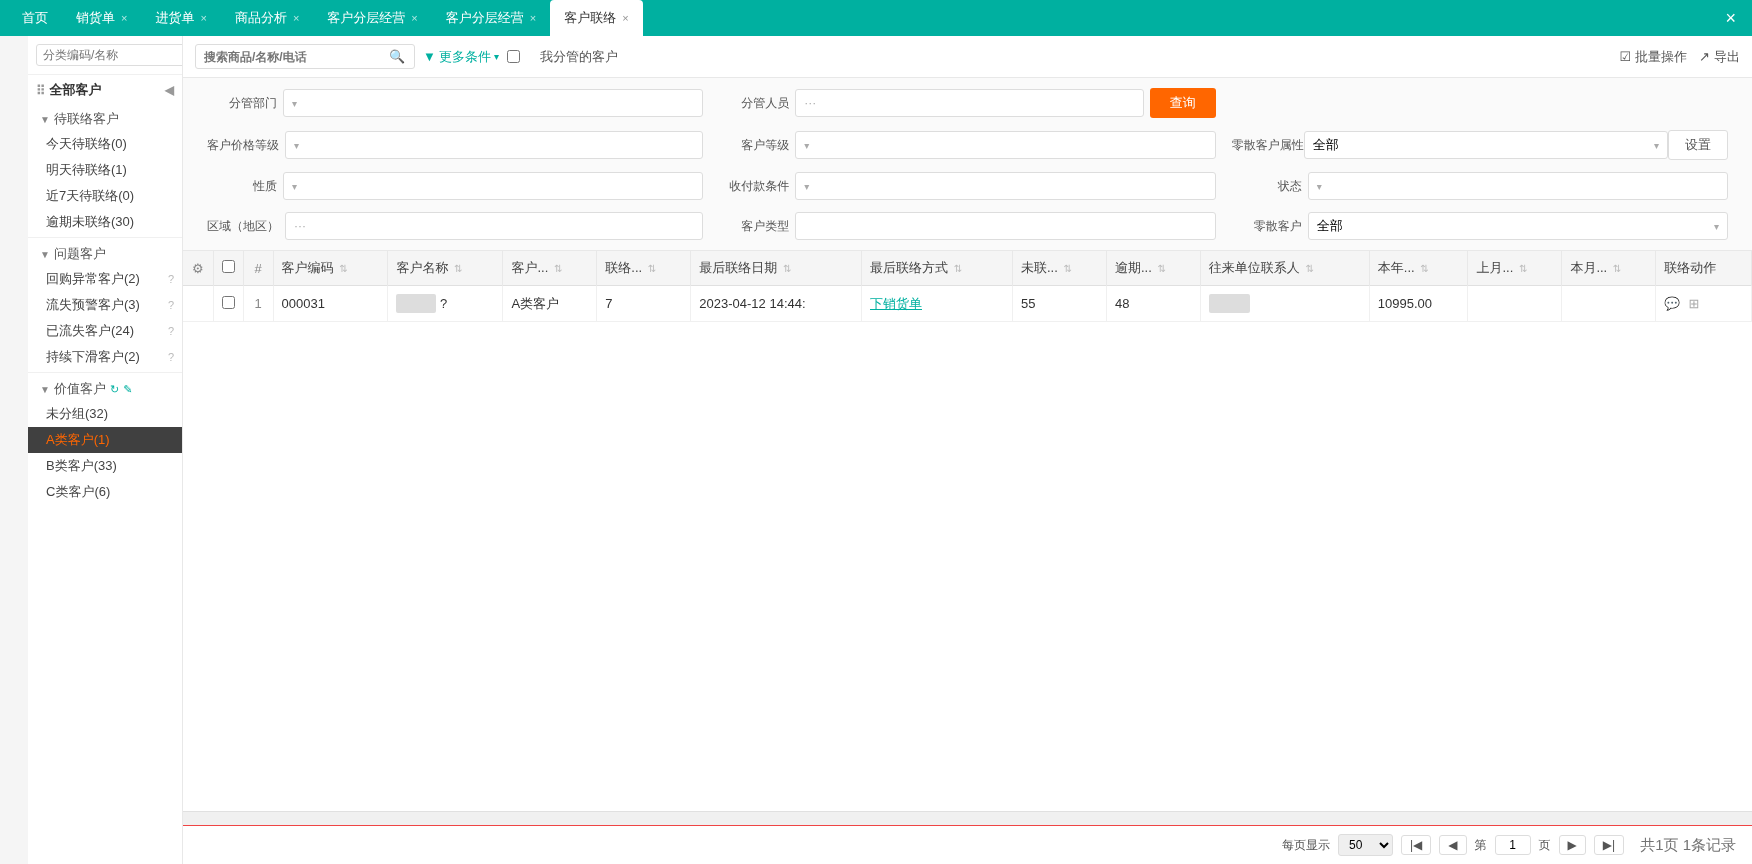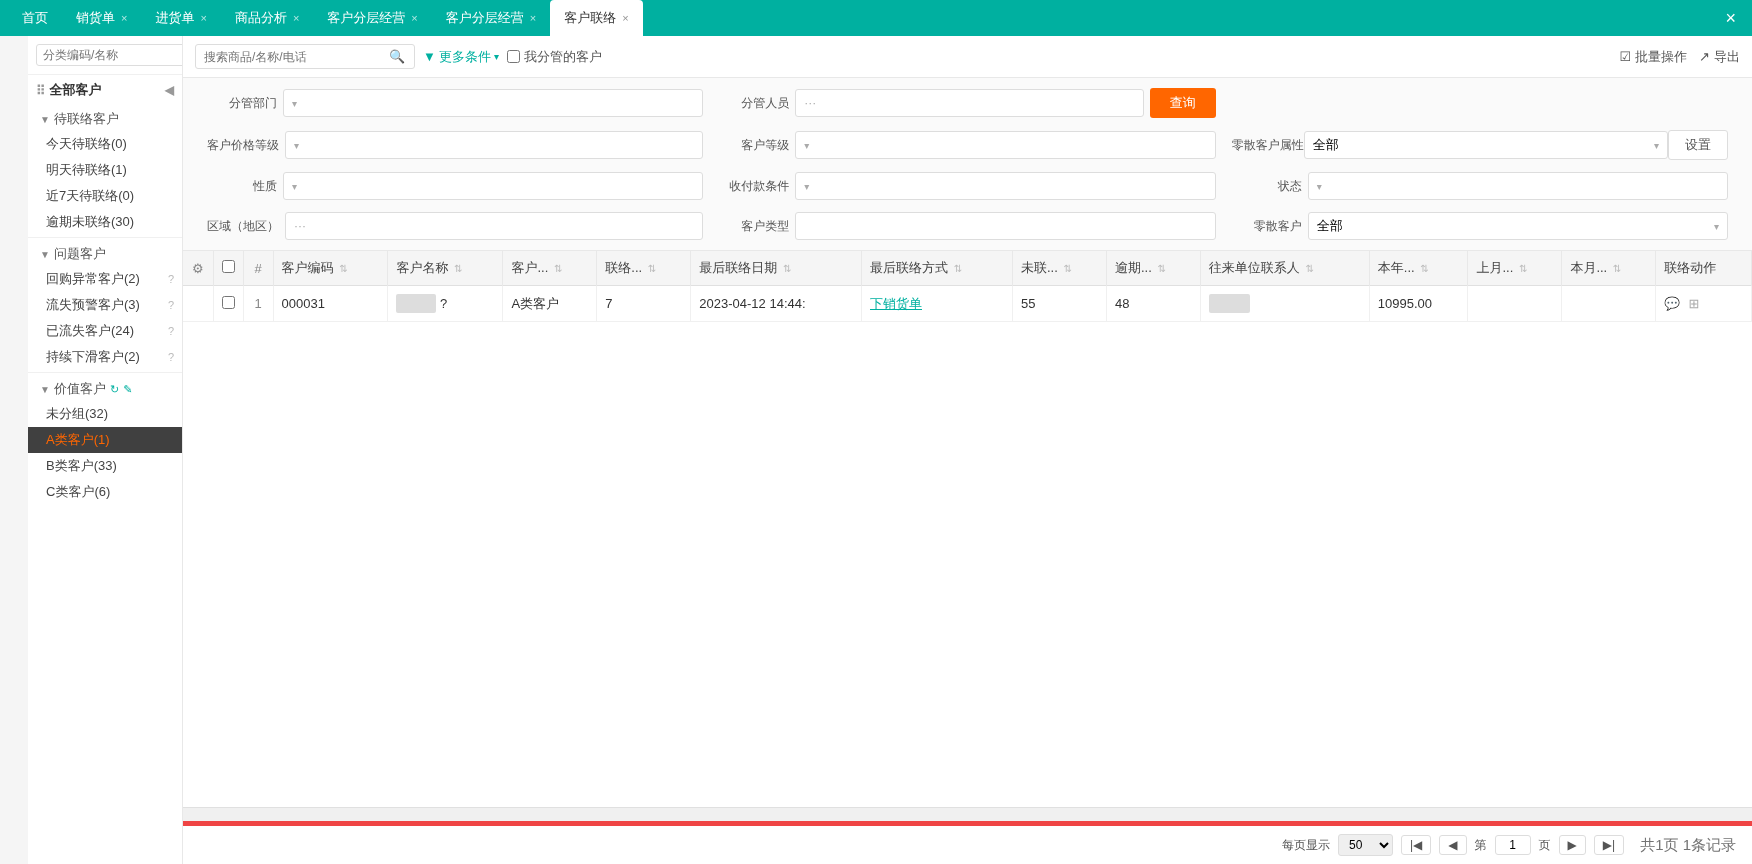--- a/index.html
+++ b/index.html
@@ -144,34 +144,35 @@
       padding: 4px 8px;
       width: 220px;
       background: #fff;
     }
     .filter-search input {
       border: none;
       outline: none;
       flex: 1;
       font-size: 12px;
       color: #999;
+      font-weight: bold;
     }
     .filter-search-icon { color: #00b0a0; cursor: pointer; }
     .more-conditions {
       display: flex;
       align-items: center;
       color: #00b0a0;
       cursor: pointer;
       font-size: 12px;
       gap: 3px;
     }
     .my-customers {
       display: flex;
       align-items: center;
-      gap: 4px;
+      gap: 20px;
       color: #555;
       font-size: 12px;
       cursor: pointer;
     }
     .toolbar-right {
       margin-left: auto;
       display: flex;
       gap: 12px;
       align-items: center;
     }
@@ -264,21 +265,21 @@
       color: #333;
       border-right: 1px solid #f0f0f0;
       white-space: nowrap;
     }
     .link-cell { color: #00b0a0; cursor: pointer; text-decoration: underline; }
     .action-icons { display: flex; gap: 8px; align-items: center; color: #aaa; cursor: pointer; font-size: 14px; }
 
     
     .footer-bar {
       background: #fff;
-      border-top: 5px solid #ef4444;
+      border-top: 1px solid #ef4444;
       padding: 8px 16px;
       display: flex;
       align-items: center;
       gap: 8px;
       justify-content: flex-end;
     }
     .page-size-label { color: #555; font-size: 12px; }
     .page-size-select {
       border: 1px solid #ddd;
       border-radius: 3px;

